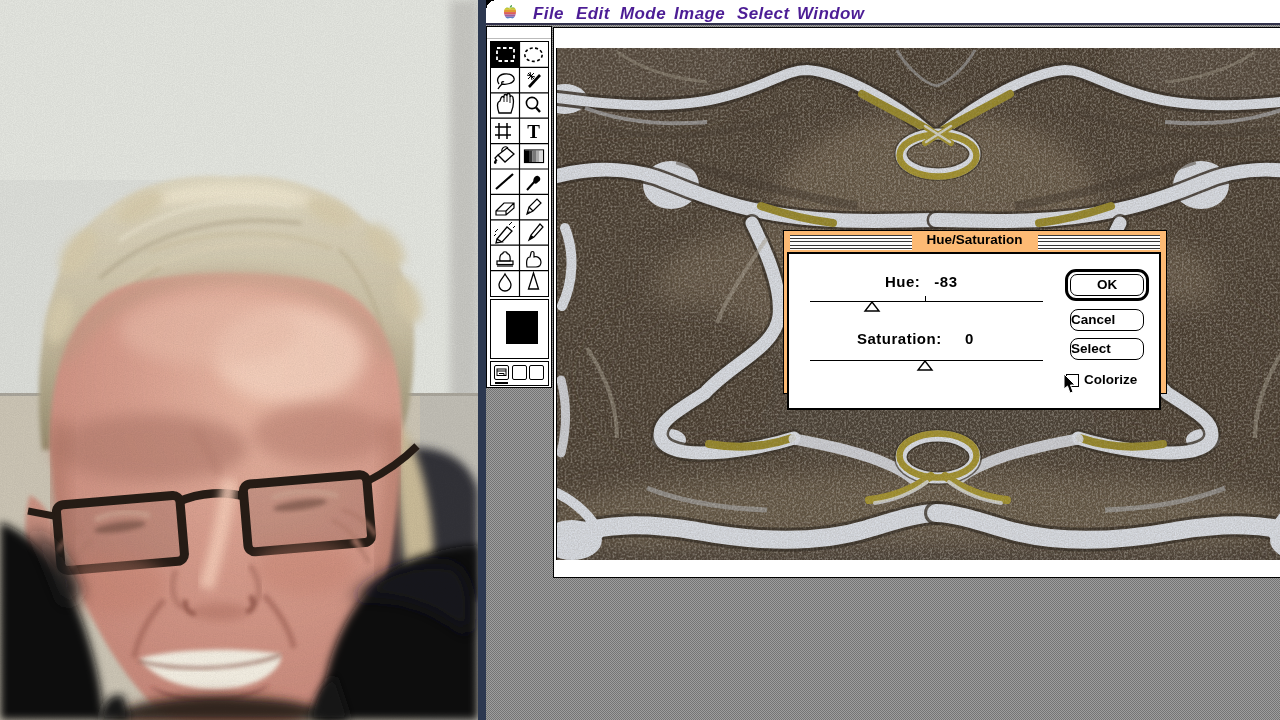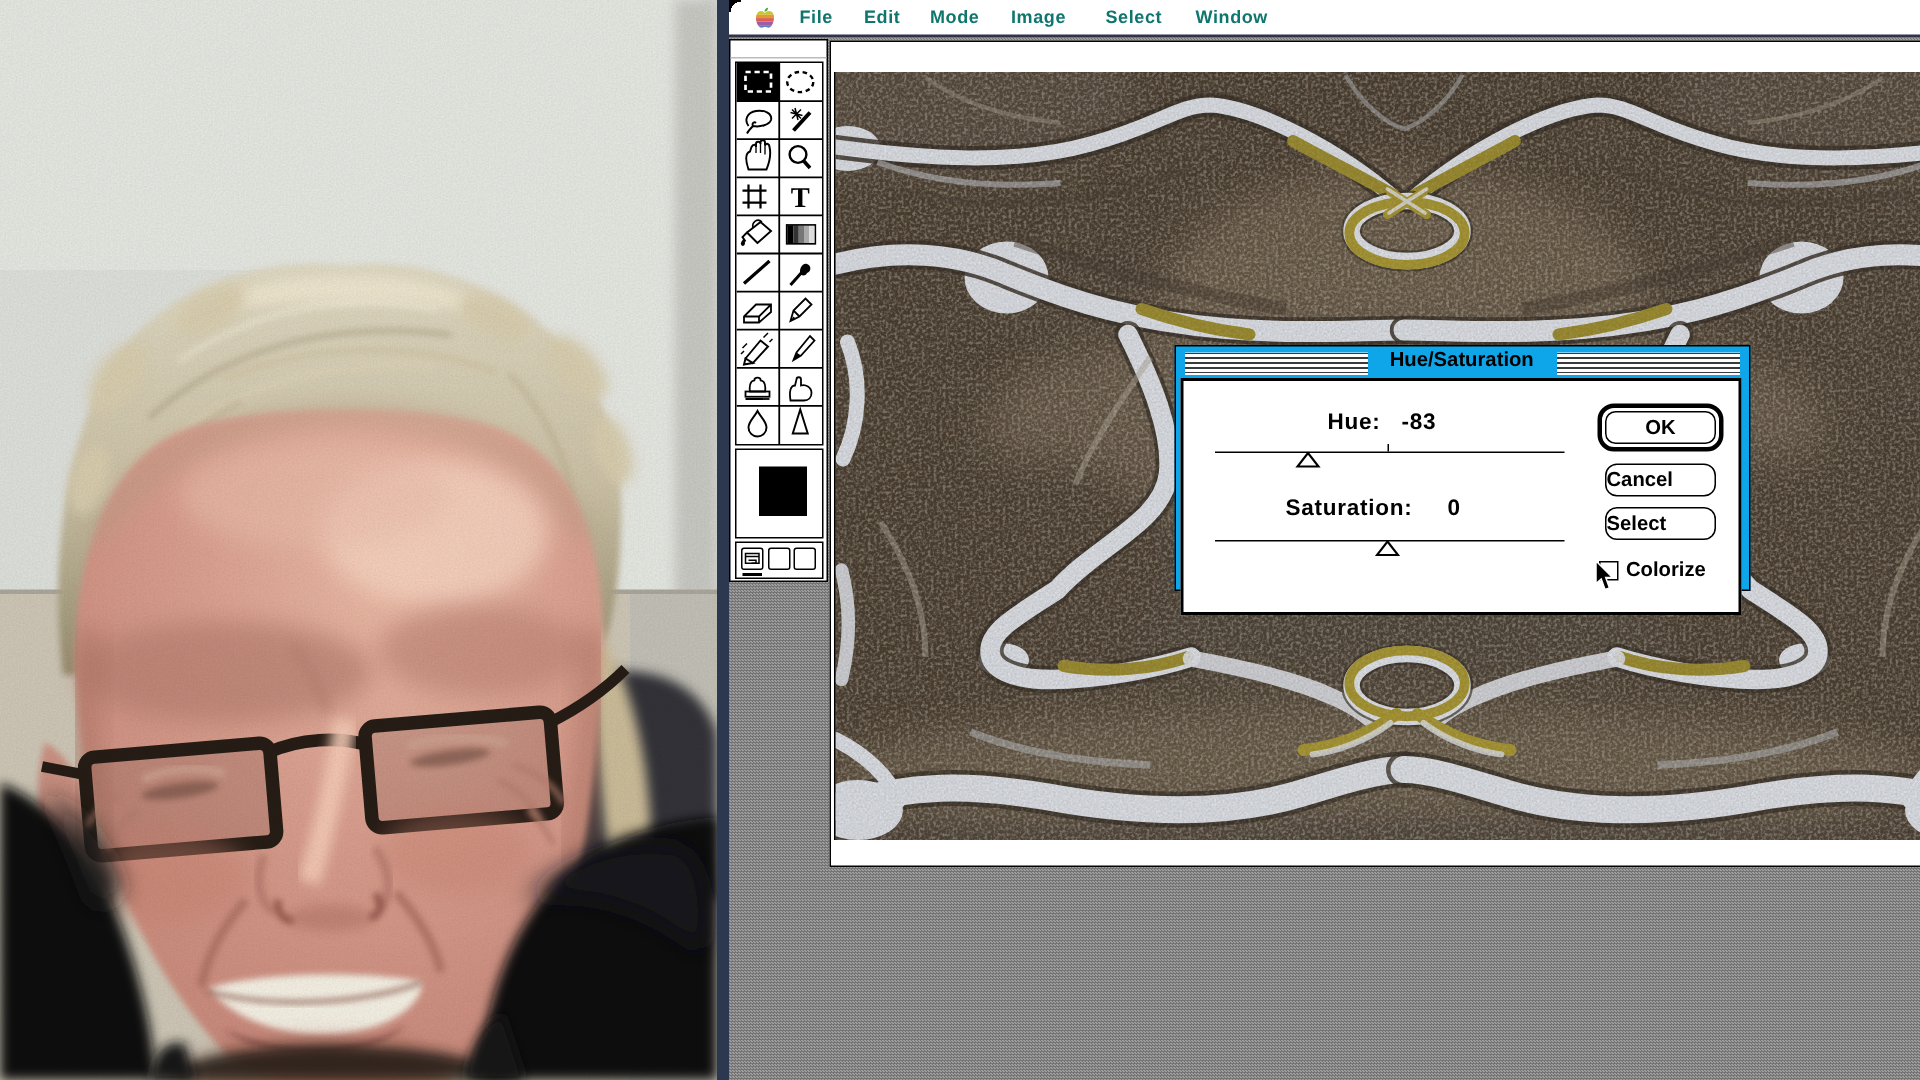--- a/index.html
+++ b/index.html
@@ -6,21 +6,21 @@
   body{width:1280px;height:720px;overflow:hidden;position:relative;background:#000;
        font-family:"Liberation Sans", sans-serif;}
   #cam{position:absolute;left:0;top:0;width:478px;height:720px;overflow:hidden;}
   #sep{position:absolute;left:478px;top:0;width:8px;height:720px;background:#2c3850;}
   #screen{position:absolute;left:486px;top:0;width:794px;height:720px;overflow:hidden;
     background-image:repeating-conic-gradient(#9d9d9d 0% 25%, #747474 0% 50%);
     background-size:2px 2px;}
   
   #menubar{position:absolute;left:0;top:0;width:794px;height:25px;background:#fff;
     border-bottom:2px solid #31314a;box-sizing:border-box;}
-  .menu{position:absolute;top:4px;font-weight:bold;font-size:12px;color:#0f766e;letter-spacing:.4px;}
+  .menu{position:absolute;top:4px;font-weight:bold;font-size:17px;color:#4c1d95;letter-spacing:.4px;font-style:italic;}
   #mb-corner{position:absolute;left:0;top:0;width:8px;height:8px;
     background:radial-gradient(circle at 8px 8px, transparent 7px, #000 7px);}
   
   #palette{position:absolute;left:0px;top:26px;width:66px;height:362px;background:#fff;
     border:1px solid #000;box-sizing:border-box;}
   #pal-title{position:absolute;left:0;top:0;width:64px;height:11px;border-bottom:1px solid #bbb;}
   #toolgrid{position:absolute;left:3px;top:14px;width:59px;height:256px;border:1px solid #000;
     box-sizing:border-box;}
   #colorbox{position:absolute;left:3px;top:272px;width:59px;height:60px;border:1px solid #000;box-sizing:border-box;background:#fff;}
   #fgswatch{position:absolute;left:15px;top:11px;width:32px;height:33px;background:#000;}
@@ -39,21 +39,21 @@
     background:#e9e9f2;padding:0 7px;letter-spacing:.2px;}
   #content{position:absolute;left:2.5px;top:20px;width:724.5px;height:512px;border-left:1px solid #000;
     overflow:hidden;background:#6c5f52;}
   #statusbar{position:absolute;left:0;top:532px;width:727px;height:17.5px;background:#fff;
     border-top:1px solid #000;box-sizing:border-box;}
   #sizebox{position:absolute;left:0;top:0;width:77px;height:16.5px;border-right:1.5px solid #000;
     font-size:11px;color:#222;text-align:center;line-height:16px;background:#fff;}
   #arrowbox{position:absolute;left:78.5px;top:0;width:17px;height:16.5px;border-right:1.5px solid #000;background:#fff;}
   #hscroll{position:absolute;left:96px;top:0;width:631px;height:16.5px;background:#dcdcdc;}
   
-  #dialog{position:absolute;left:225.5px;top:182.5px;width:384px;height:164px;background:#0ea5e9;
+  #dialog{position:absolute;left:225.5px;top:182.5px;width:384px;height:164px;background:#fdba74;
     border:1.5px solid #000;box-sizing:border-box;}
   .dstripes{position:absolute;top:4px;height:15px;
     background:repeating-linear-gradient(to bottom,#3a3a3a 0px,#3a3a3a 1.1px,#fff 1.1px,#fff 3.2px);}
   #dtitle{position:absolute;left:0;top:1px;width:100%;text-align:center;font-weight:bold;font-size:13.5px;}
   #dbody{position:absolute;left:3.5px;top:21px;width:374px;height:157.5px;border:2px solid #000;
     box-sizing:border-box;background:#fff;}
   .dlabel{position:absolute;font-weight:bold;font-size:15px;color:#000;letter-spacing:.5px;}
   .sline{position:absolute;height:1.2px;background:#000;width:233px;left:21px;}
   .btn{position:absolute;left:281px;width:74px;height:22px;border:1.5px solid #000;border-radius:8px;
     box-sizing:border-box;background:#fff;font-weight:bold;font-size:13.5px;line-height:19px;}

